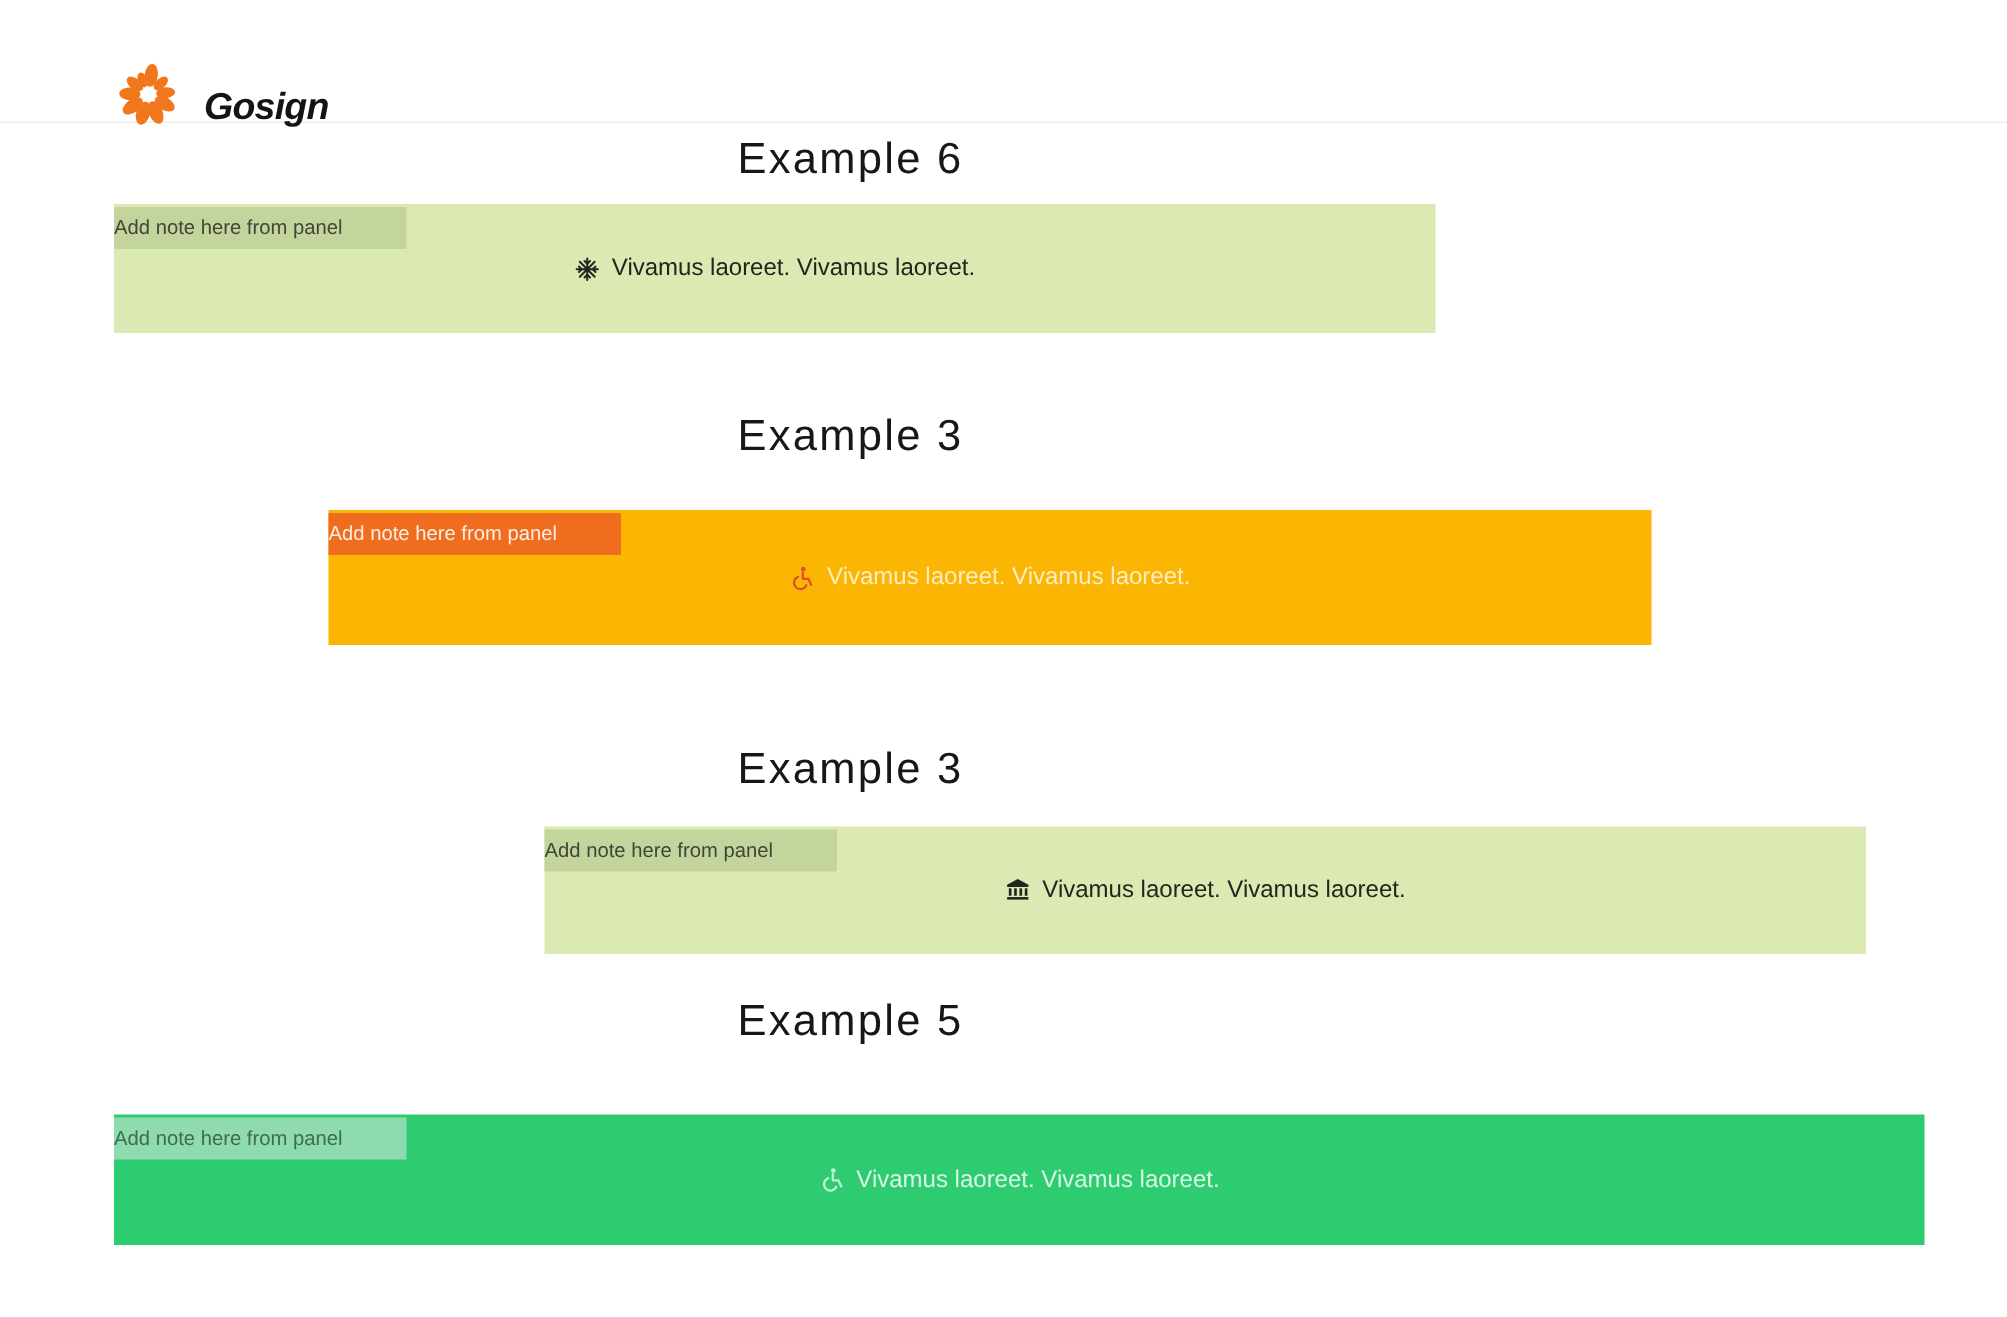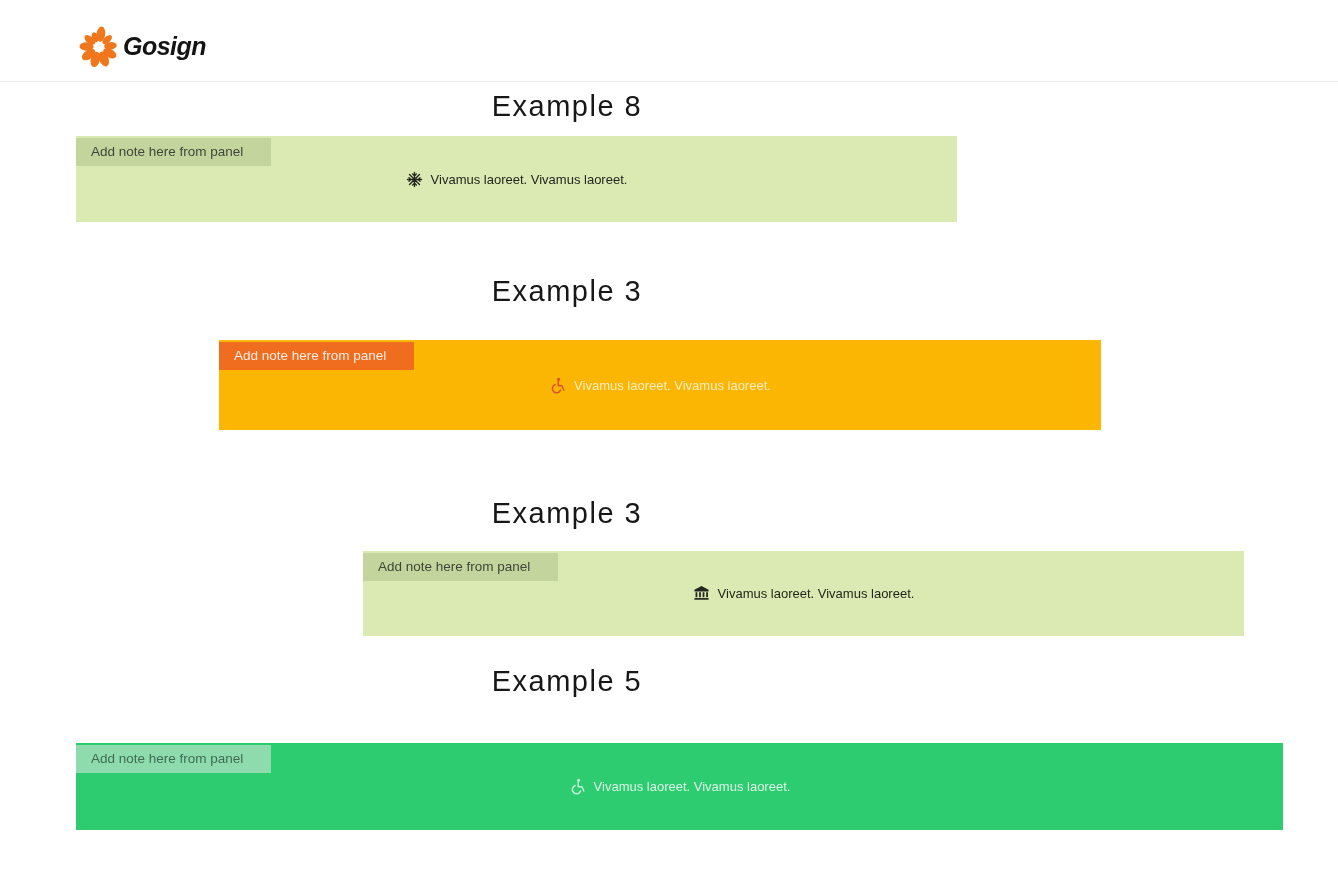--- a/index.html
+++ b/index.html
@@ -11,22 +11,22 @@
     overflow: hidden;
   }
 
   
   .header {
     position: absolute; top: 0; left: 0; right: 0; height: 81px;
     background: #ffffff;
     border-bottom: 1px solid #ececec;
   }
   .logo {
-    position: absolute; left: 76px; top: 24px;
-    display: flex; align-items: center; gap: 1px;
+    position: absolute; left: 76px; top: 40px;
+    display: flex; align-items: flex-end; gap: 14px;
     cursor: pointer;
   }
   .logo svg { display: block; }
   .brand {
     font-size: 25px; font-weight: bold; font-style: italic;
     color: #141414; letter-spacing: -0.5px; line-height: 1;
     padding-bottom: 2px;
   }
 
   
@@ -44,27 +44,27 @@
   
   .note-box { position: absolute; cursor: pointer; }
   #box-1 { left: 76px;  top: 136px; width: 881px;  height: 86px; }
   #box-2 { left: 219px; top: 340px; width: 882px;  height: 90px; }
   #box-3 { left: 363px; top: 551px; width: 881px;  height: 85px; }
   #box-4 { left: 76px;  top: 743px; width: 1207px; height: 87px; }
 
   .note-tab {
     position: absolute; top: 2px; left: 0;
     width: 195px; height: 28px; line-height: 28px;
-    padding-left: 15px; box-sizing: border-box;
+    box-sizing: border-box;
     font-size: 13.5px; white-space: nowrap; overflow: hidden;
   }
   .note-content {
     position: absolute; top: 0; left: 0; right: 0; bottom: 0;
     display: flex; align-items: center; justify-content: center;
-    gap: 8px; font-size: 13px;
+    gap: 8px; font-size: 16px;
   }
   .note-icon { display: inline-flex; line-height: 0; }
   .note-icon svg { display: block; }
 </style>
 </head>
 <body>
 
 <div class="header">
   <div class="logo">
     <span>
@@ -83,21 +83,21 @@
             <ellipse cx="24" cy="13" rx="3.2" ry="5.4" transform="rotate(330 24 24)"></ellipse>
           </g>
           <circle cx="24" cy="24" r="3.4" fill="#ffffff"></circle>
         </g>
       </svg>
     </span>
     <span class="brand">Gosign</span>
   </div>
 </div>
 
-<h1 class="example-title" id="title-1">Example 8</h1>
+<h1 class="example-title" id="title-1">Example 6</h1>
 <div class="note-box" id="box-1" style="background: rgb(219, 234, 178);">
   <div class="note-tab" style="background: rgb(195, 213, 156); color: rgb(65, 70, 58);">Add note here from panel</div>
   <div class="note-content" style="color: rgb(35, 38, 30);">
     <span class="note-icon" style="color: rgb(35, 38, 30);">
       <svg width="17" height="17" viewBox="0 0 24 24" fill="none" stroke="currentColor" stroke-width="1.9" stroke-linecap="round" stroke-linejoin="round">
         <path d="M12 2v20M2 12h20M5 5l14 14M19 5L5 19"></path>
         <path d="M9.4 4.2L12 6.8l2.6-2.6M9.4 19.8L12 17.2l2.6 2.6M4.2 9.4L6.8 12l-2.6 2.6M19.8 9.4L17.2 12l2.6 2.6"></path>
       </svg>
     </span>
     <span>Vivamus laoreet. Vivamus laoreet.</span>

